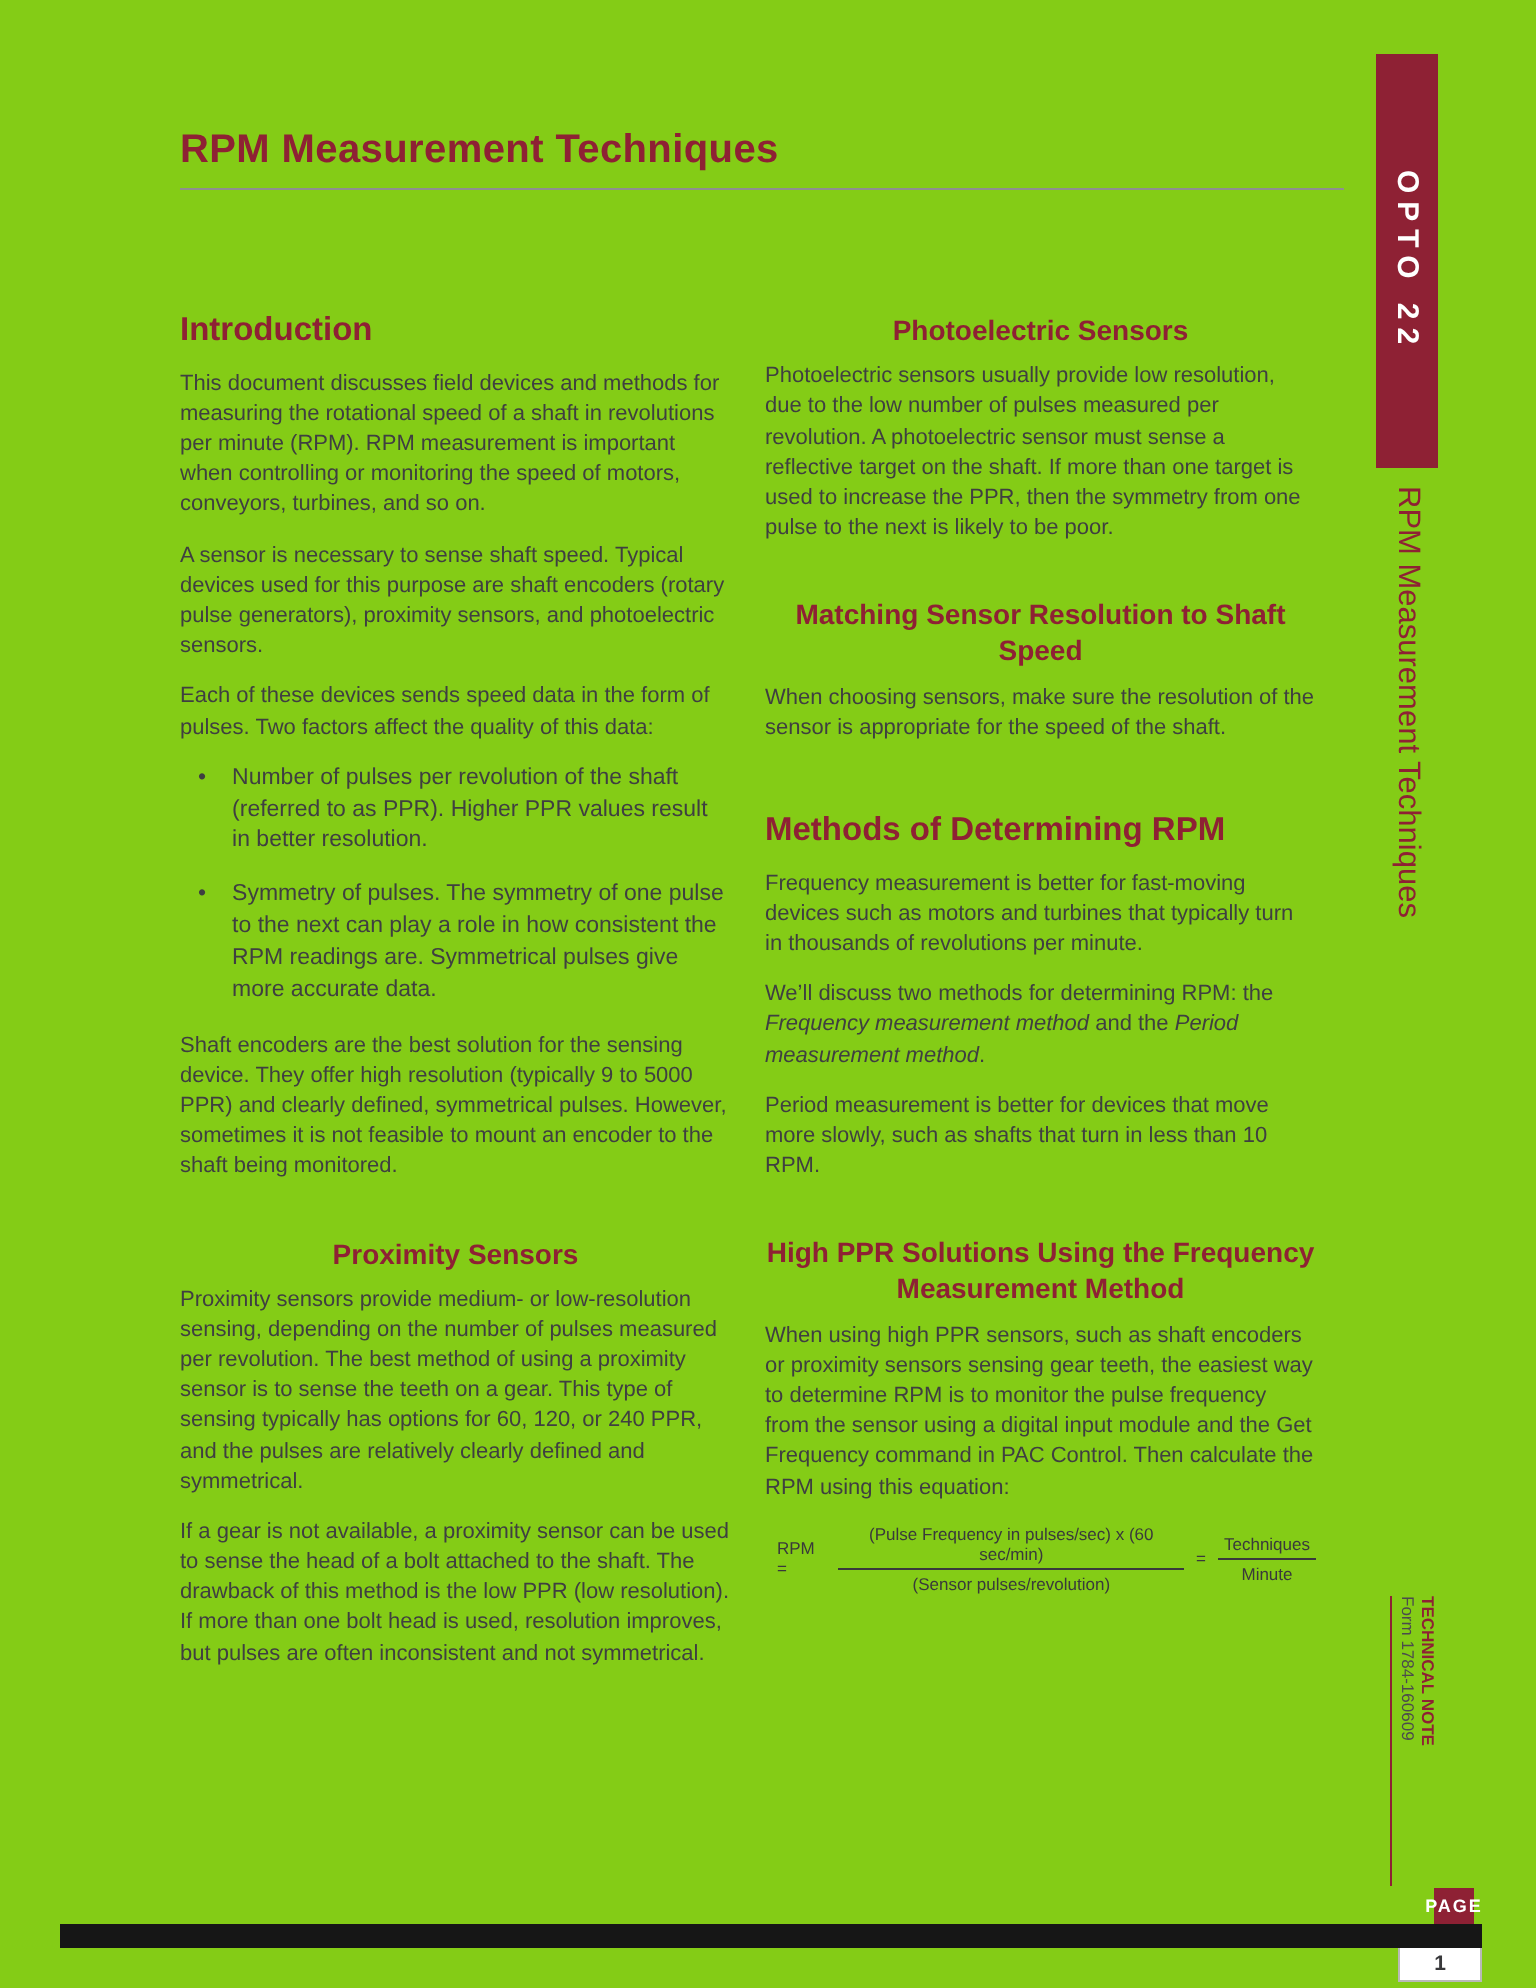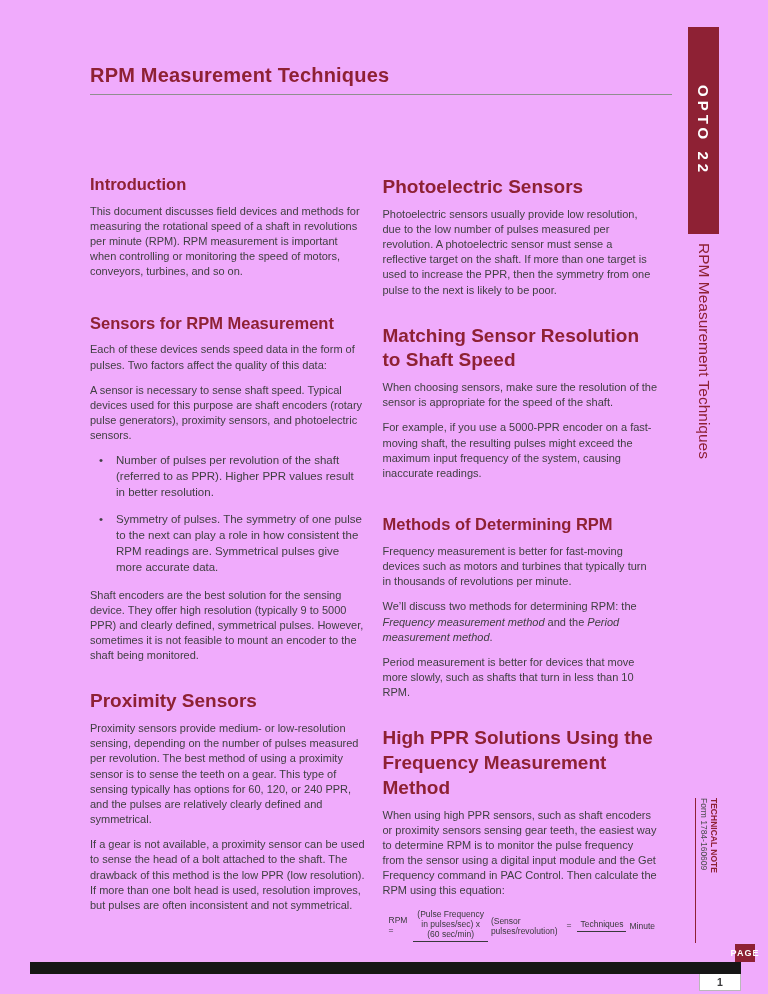--- a/index.html
+++ b/index.html
@@ -3,57 +3,57 @@
 <meta charset="utf-8">
 <style>
   * { box-sizing: border-box; }
   html, body { margin: 0; padding: 0; }
   body {
     width: 768px; height: 994px;
     background: #ffffff;
     font-family: "Liberation Sans", sans-serif;
     color: var(--body-text, #3f3f41);
   }
-  .page { position: relative; width: 768px; height: 994px; background: #f0abfc; overflow: hidden; }
+  .page { position: relative; width: 768px; height: 994px; background: #84cc16; overflow: hidden; }
 
   .content { position: absolute; left: 90px; top: 64px; width: 582px; }
   .doc-title { margin: 0; font-size: 20px; font-weight: 700; color: var(--accent, #8e2134); letter-spacing: 0.2px; }
   .title-rule { margin-top: 7px; height: 1px; background: var(--rule, #8f8f8f); }
 
-  .columns { display: flex; gap: 17px; margin-top: 80px; }
+  .columns { display: flex; gap: 17px; margin-top: 61px; }
   .col { width: 275.5px; }
 
   .h-section { margin: 34px 0 9px; font-size: 16.5px; font-weight: 700; color: var(--accent, #8e2134); line-height: 1.2; }
-  .h-sub { margin: 26px 0 7px; font-size: 19px; font-weight: 700; color: var(--accent, #8e2134); line-height: 1.3; }
+  .h-sub { margin: 26px 0 7px; font-size: 14px; font-weight: 700; color: var(--accent, #8e2134); line-height: 1.3; text-align: center; }
   .col > .sec:first-child .h-section, .col > .sec:first-child .h-sub { margin-top: 0; }
 
   p.body { margin: 0 0 10px; font-size: 11px; line-height: 1.38; }
   p.body em { font-style: italic; }
 
   ul.bullets { list-style: none; margin: 6px 0 12px; padding: 0 0 0 9px; }
   ul.bullets li { display: flex; gap: 13px; margin-bottom: 11px; font-size: 11.5px; line-height: 1.38; }
   .bullet-marker { flex: 0 0 auto; }
 
   .equation { display: flex; align-items: center; gap: 6px; margin: 4px 0 0 6px; font-size: 8.5px; font-weight: 400; color: #39393b; }
-  .frac { display: flex; flex-direction: row; align-items: center; }
+  .frac { display: flex; flex-direction: column; align-items: center; }
   .frac .num { padding: 0 3px 2px; border-bottom: 1px solid #39393b; text-align: center; }
   .frac .den { padding: 2px 3px 0; text-align: left; }
 
   .brand-box { position: absolute; left: 688px; top: 27px; width: 31px; height: 207px; background: var(--accent, #8e2134); display: flex; align-items: center; justify-content: center; }
   .brand-text { writing-mode: vertical-rl; color: #ffffff; font-weight: 700; font-size: 15px; letter-spacing: 4px; white-space: nowrap; }
 
   .vertical-title { position: absolute; left: 688px; top: 243px; width: 31px; height: 330px; display: flex; justify-content: center; }
   .vertical-title span { writing-mode: vertical-rl; font-size: 15.5px; color: var(--accent, #8e2134); white-space: nowrap; }
 
   .technote { position: absolute; left: 695px; top: 798px; height: 145px; writing-mode: vertical-rl; border-left: 1px solid var(--accent, #8e2134); padding-left: 3px; }
   .technote .tn-label { font-size: 8.5px; font-weight: 700; color: var(--accent, #8e2134); white-space: nowrap; }
   .technote .tn-form { font-size: 8.5px; color: #4b4b4d; white-space: nowrap; }
 
   .footer-bar { position: absolute; left: 30px; top: 962px; width: 711px; height: 12px; background: var(--footer-bar, #161616); }
-  .page-tab { position: absolute; left: 735px; top: 944px; width: 20px; height: 18px; background: var(--accent, #8e2134); color: #fff; font-size: 9px; font-weight: 700; display: flex; align-items: center; justify-content: center; letter-spacing: 1px; }
+  .page-tab { position: absolute; left: 717px; top: 944px; width: 20px; height: 18px; background: var(--accent, #8e2134); color: #fff; font-size: 9px; font-weight: 700; display: flex; align-items: center; justify-content: center; letter-spacing: 1px; }
   .page-num { position: absolute; left: 699px; top: 974px; width: 42px; height: 17px; background: #fff; border: 1px solid #b9b9b9; border-top: none; display: flex; align-items: center; justify-content: center; font-size: 10.5px; font-weight: 700; color: #39393b; }
 </style>
 </head>
 <body>
 
 <div class="page">
 
   <div class="content">
     <h1 class="doc-title">RPM Measurement Techniques</h1>
     <div class="title-rule"></div>
@@ -61,23 +61,22 @@
     <div class="columns">
 
       <div class="col">
 
         <section class="sec">
           <h2 class="h-section">Introduction</h2>
           <p class="body">This document discusses field devices and methods for measuring the rotational speed of a shaft in revolutions per minute (RPM). RPM measurement is important when controlling or monitoring the speed of motors, conveyors, turbines, and so on.</p>
         </section>
 
         <section class="sec">
-          <h2 class="h-section">Sensors for RPM Measurement</h2>
+          <p class="body">A sensor is necessary to sense shaft speed. Typical devices used for this purpose are shaft encoders (rotary pulse generators), proximity sensors, and photoelectric sensors.</p>
           <p class="body">Each of these devices sends speed data in the form of pulses. Two factors affect the quality of this data:</p>
-          <p class="body">A sensor is necessary to sense shaft speed. Typical devices used for this purpose are shaft encoders (rotary pulse generators), proximity sensors, and photoelectric sensors.</p>
           <ul class="bullets">
             <li>
               <span class="bullet-marker">•</span>
               <span class="bullet-text">Number of pulses per revolution of the shaft (referred to as PPR). Higher PPR values result in better resolution.</span>
             </li>
             <li>
               <span class="bullet-marker">•</span>
               <span class="bullet-text">Symmetry of pulses. The symmetry of one pulse to the next can play a role in how consistent the RPM readings are. Symmetrical pulses give more accurate data.</span>
             </li>
           </ul>
@@ -98,21 +97,20 @@
       <div class="col">
 
         <section class="sec">
           <h3 class="h-sub">Photoelectric Sensors</h3>
           <p class="body">Photoelectric sensors usually provide low resolution, due to the low number of pulses measured per revolution. A photoelectric sensor must sense a reflective target on the shaft. If more than one target is used to increase the PPR, then the symmetry from one pulse to the next is likely to be poor.</p>
         </section>
 
         <section class="sec">
           <h3 class="h-sub">Matching Sensor Resolution to Shaft Speed</h3>
           <p class="body">When choosing sensors, make sure the resolution of the sensor is appropriate for the speed of the shaft.</p>
-          <p class="body">For example, if you use a 5000-PPR encoder on a fast-moving shaft, the resulting pulses might exceed the maximum input frequency of the system, causing inaccurate readings.</p>
         </section>
 
         <section class="sec">
           <h2 class="h-section">Methods of Determining RPM</h2>
           <p class="body">Frequency measurement is better for fast-moving devices such as motors and turbines that typically turn in thousands of revolutions per minute.</p>
           <p class="body"><span>We’ll discuss two methods for determining RPM: the </span><em>Frequency measurement method</em><span> and the </span><em>Period measurement method</em><span>.</span></p>
           <p class="body">Period measurement is better for devices that move more slowly, such as shafts that turn in less than 10 RPM.</p>
         </section>
 
         <section class="sec">

